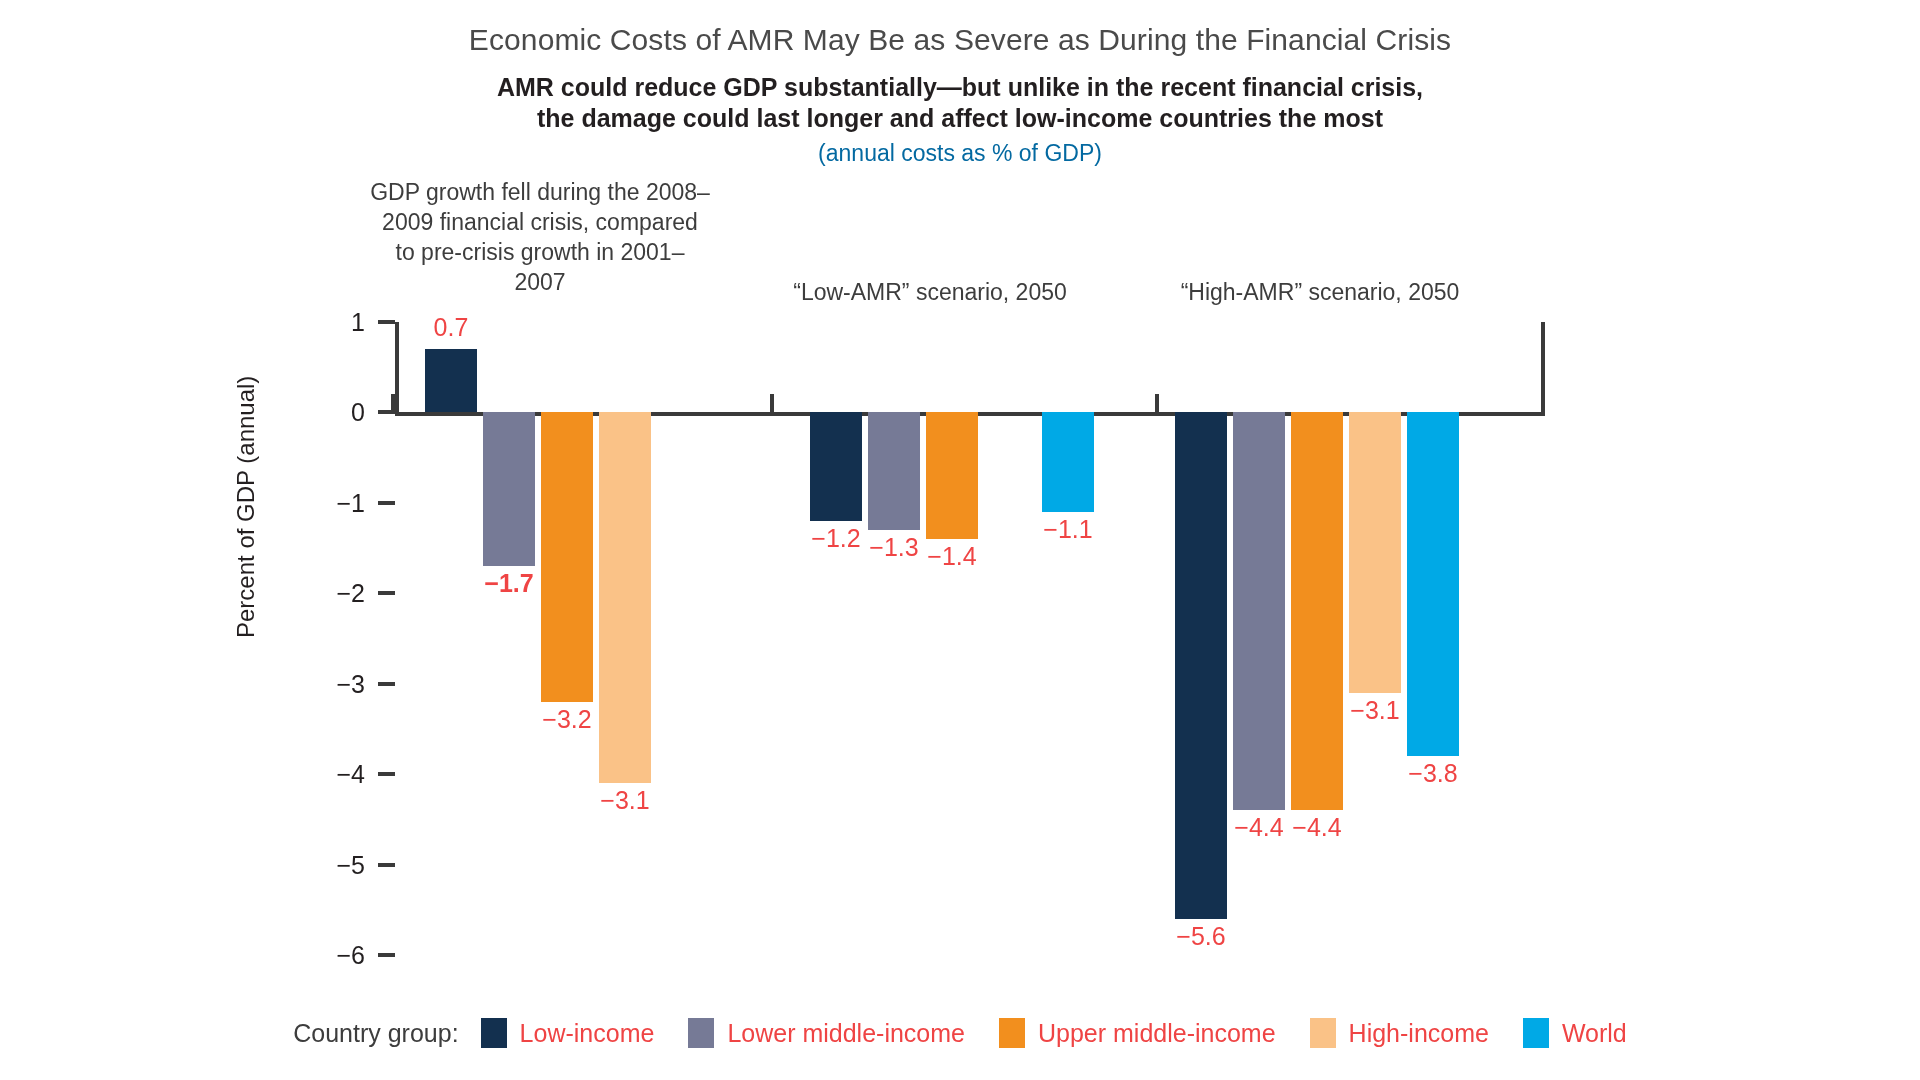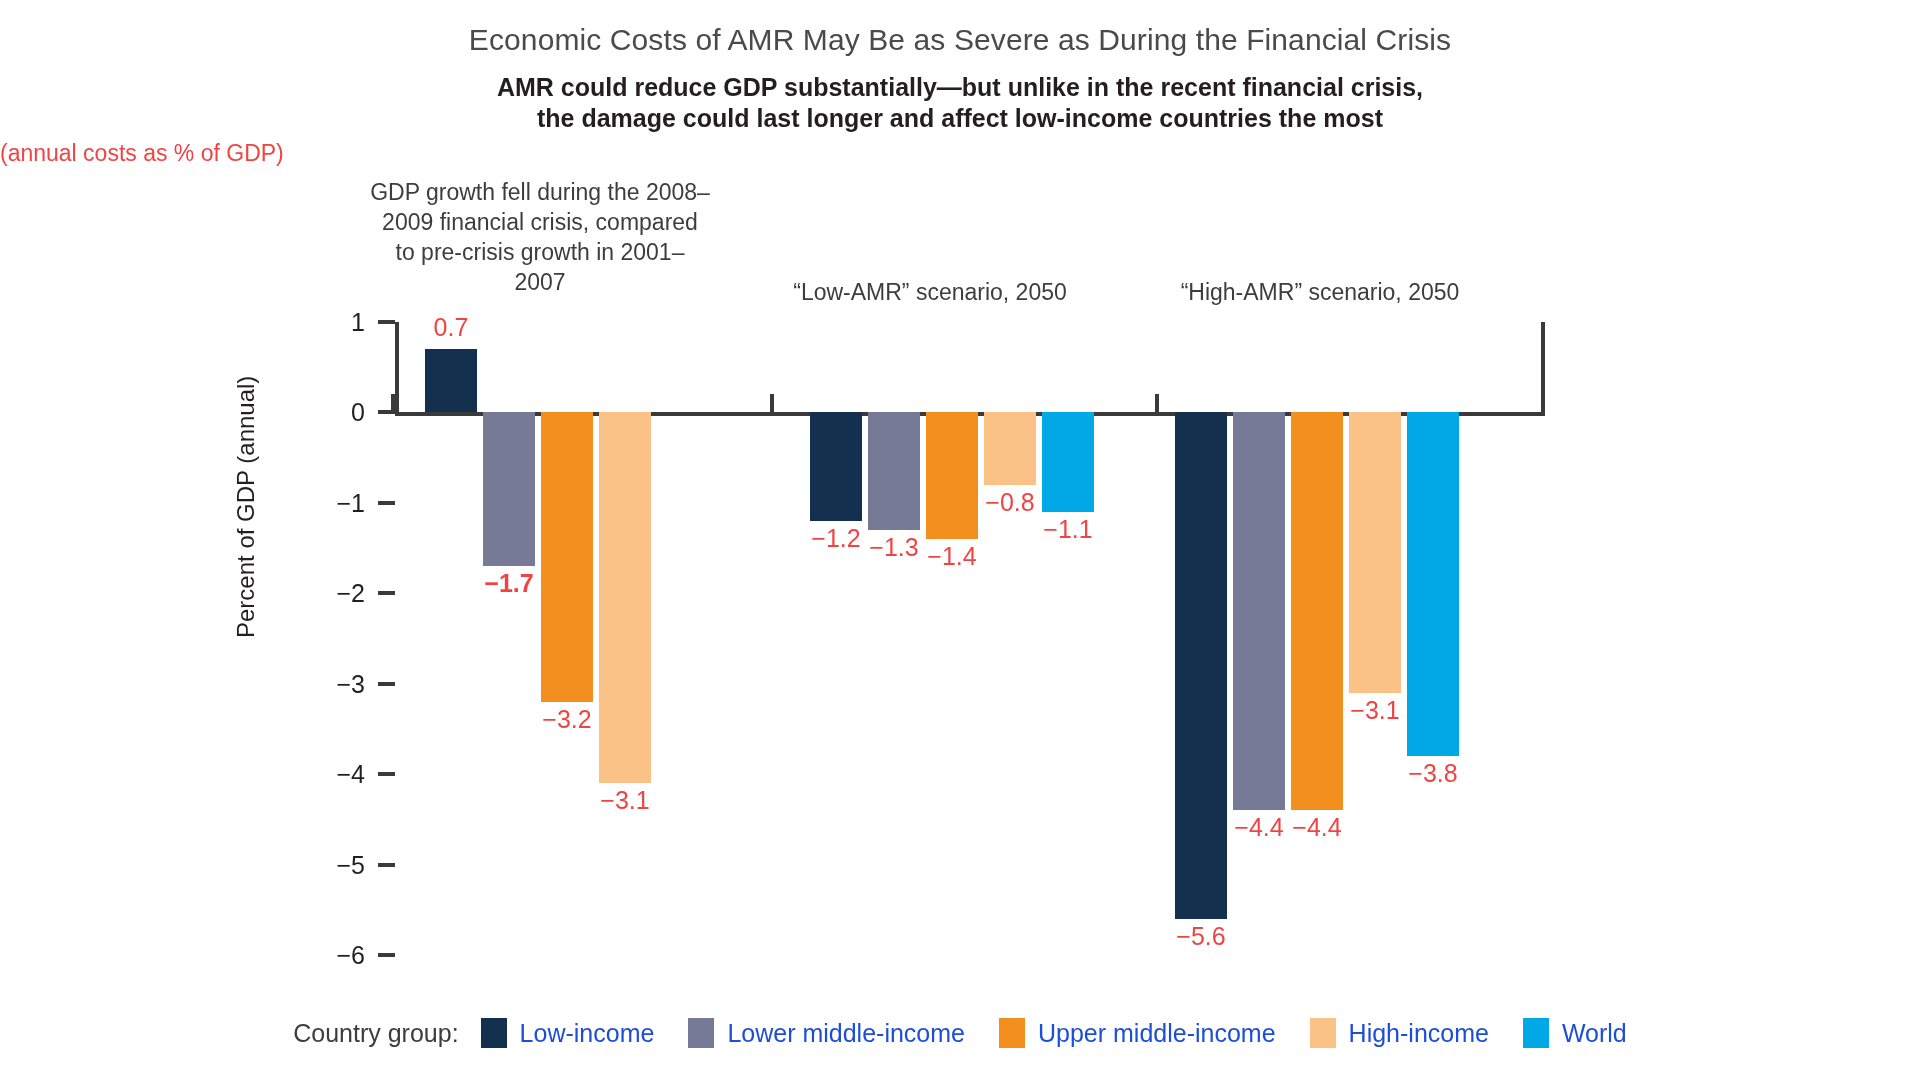--- a/index.html
+++ b/index.html
@@ -41,22 +41,23 @@
   .subtitle-line {
     font-size: 25px;
     font-weight: bold;
     color: #231f20;
     line-height: 1.22;
   }
   #units-line {
     position: absolute;
     left: 0; top: 140px;
     width: 1920px;
+    text-align: center;
     font-size: 23px;
-    color: #ef4444;
+    color: #0369a1;
   }
 
   
   .panel-note {
     position: absolute;
     font-size: 23px;
     color: #3d3d3d;
     line-height: 1.30;
     text-align: center;
   }
@@ -184,21 +185,21 @@
   }
   .legend-item:last-child { margin-right: 0; }
   .legend-swatch {
     width: 26px;
     height: 30px;
     margin-right: 13px;
     flex: 0 0 auto;
   }
   .legend-label {
     font-size: 25px;
-    color: #1d4ed8;
+    color: #ef4444;
     white-space: nowrap;
   }
 </style>
 </head>
 <body>
 
 <div id="figure">
 
   <div id="title-block">
     <div id="chart-title">Economic Costs of AMR May Be as Severe as During the Financial Crisis</div>
@@ -263,24 +264,20 @@
           <div class="bar-label" style="top: 201.943px;">−1.2</div>
         </div>
         <div class="bar-slot" style="left: 58px; width: 52px;">
           <div class="bar" title="Lower middle-income: −1.3" style="background: rgb(118, 122, 150); top: 90.4286px; height: 117.557px;"></div>
           <div class="bar-label" style="top: 210.986px;">−1.3</div>
         </div>
         <div class="bar-slot" style="left: 116px; width: 52px;">
           <div class="bar" title="Upper middle-income: −1.4" style="background: rgb(242, 143, 30); top: 90.4286px; height: 126.6px;"></div>
           <div class="bar-label" style="top: 220.029px;">−1.4</div>
         </div>
-        <div class="bar-slot" style="left: 174px; width: 52px;">
-          <div class="bar" title="High-income: −0.8" style="background: rgb(250, 194, 135); top: 90.4286px; height: 72.3429px;"></div>
-          <div class="bar-label" style="top: 165.771px;">−0.8</div>
-        </div>
         <div class="bar-slot" style="left: 232px; width: 52px;">
           <div class="bar" title="World: −1.1" style="background: rgb(0, 169, 230); top: 90.4286px; height: 99.4714px;"></div>
           <div class="bar-label" style="top: 192.9px;">−1.1</div>
         </div>
       </div>
       <div class="bar-group" style="left: 780px; width: 284px;">
         <div class="bar-slot" style="left: 0px; width: 52px;">
           <div class="bar" title="Low-income: −5.6" style="background: rgb(19, 48, 79); top: 90.4286px; height: 506.4px;"></div>
           <div class="bar-label" style="top: 599.829px;">−5.6</div>
         </div>

